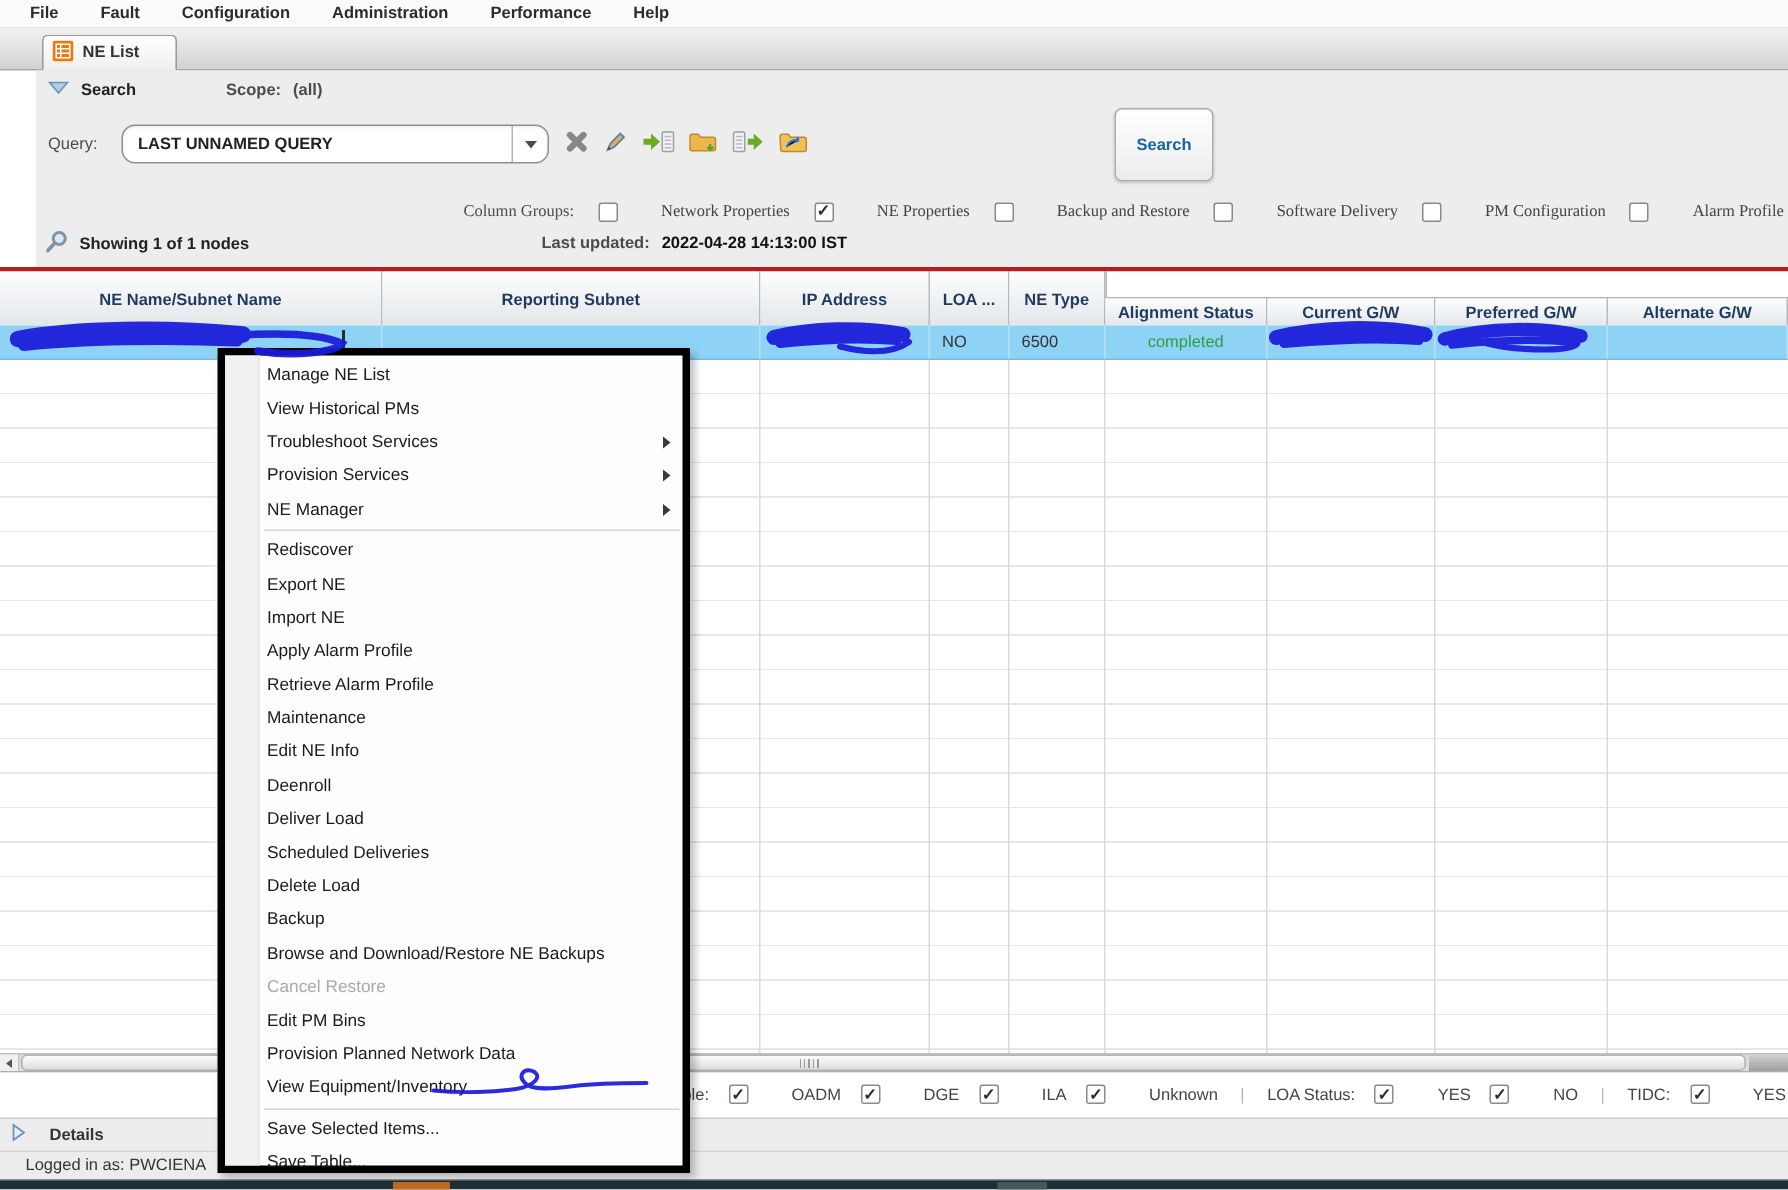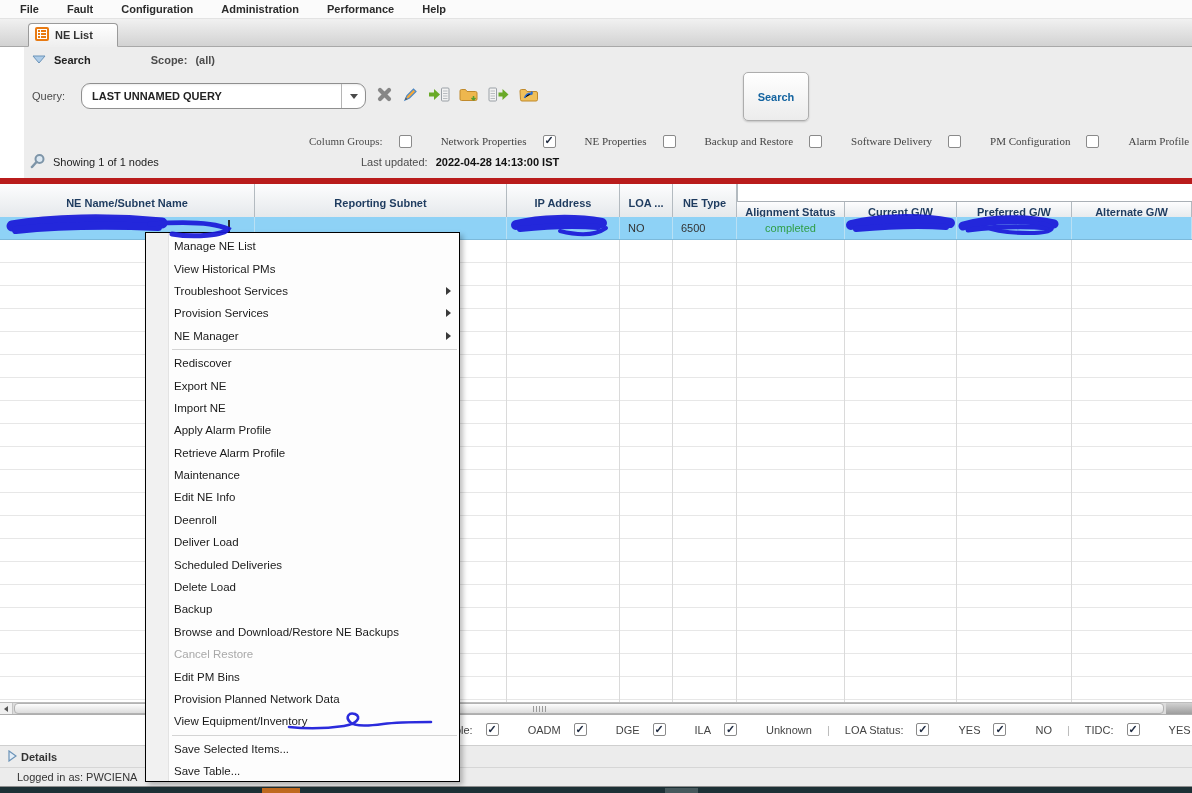--- a/index.html
+++ b/index.html
@@ -74,28 +74,28 @@
   }
   .cg-label { color:#4c4c4c; }
   .cg-item, .f-item { display:inline-flex; align-items:center; gap:6px; cursor:pointer; }
   .cb {
     width:13px; height:13px; background:#fff; border:1px solid #8a8a8a; border-radius:2px;
     display:inline-flex; align-items:center; justify-content:center; flex:0 0 auto;
   }
   .cb.checked::after { content:"\2713"; font-size:11px; font-weight:bold; color:#222e44; margin-top:-1px; }
   .cb-label { color:#444;padding-left:23px; }
   .showing-row { position:absolute; top:106px; left:6px; display:flex; align-items:center; gap:7px; }
-  .showing-text { font-weight:normal; color:#222; }
+  .showing-text { font-weight:bold; color:#222; }
   .lastupd { position:absolute; top:109px; left:337px; display:flex; gap:8px; }
-  .lastupd .lbl { font-weight:normal; color:#4c4c4c; }
+  .lastupd .lbl { font-weight:bold; color:#4c4c4c; }
   .lastupd .val { font-weight:bold; color:#111; }
 
   
   .ne-table { position:absolute; top:178px; left:0; width:100%; height:524px; background:#fff; }
-  .thead { position:absolute; top:0; left:0; width:100%; height:37px; border-top:6px solid #b91c1c; border-bottom:1px solid #a9afb5; }
+  .thead { position:absolute; top:0; left:0; width:100%; height:37px; border-top:3px solid #b91c1c; border-bottom:1px solid #a9afb5; }
   .th {
     position:absolute; top:0; height:37px;
     background:linear-gradient(#fdfdfe,#e2e6e9);
     border-right:1px solid #b3bac0;
     display:flex; align-items:center; justify-content:center;
     font-weight:bold; color:#1e3b5f; cursor:pointer; white-space:nowrap; overflow:hidden;
   }
   .th.th-low { top:18px; height:19px; }
   .group-strip { position:absolute; left:737px; top:0; width:455px; height:18px; background:#fff; border-bottom:1px solid #aab0b6; border-left:1px solid #b3bac0; }
   .grid-lines { position:absolute; top:39px; left:0; width:100%; height:485px; z-index:1;
@@ -115,31 +115,31 @@
     background:repeating-linear-gradient(90deg,#9a9a9a 0 1px,transparent 1px 3px); }
   .hs-end { position:absolute; right:0; top:0; width:26px; height:100%; background:linear-gradient(#d2d2d2,#9d9d9d); }
 
   
   .filter-bar { position:absolute; top:715px; left:0; width:100%; height:31px; background:#fff; border-bottom:1px solid #cfcfcf; }
   .filter-content { position:absolute; top:8px; left:447px; display:flex; align-items:center; gap:13px; white-space:nowrap; }
   .flabel { color:#444; }
   .fsep { color:#b5b5b5; padding:0 2px; }
 
   
-  .details-bar { position:absolute; top:746px; left:0; width:100%; height:22px; background:#ececec; border-bottom:1px solid #d6d6d6; display:flex; align-items:center; gap:4px; padding-left:8px; }
+  .details-bar { position:absolute; top:746px; left:0; width:100%; height:22px; background:#ececec; border-bottom:1px solid #d6d6d6; display:flex; align-items:center; gap:16px; padding-left:8px; }
   .details-label { font-weight:bold; color:#333; }
   .status-bar { position:absolute; top:768px; left:0; width:100%; height:18px; background:#ececec; display:flex; align-items:center; padding-left:17px; color:#333; }
   .taskbar { position:absolute; top:786px; left:0; width:100%; height:7px; background:#1c3035; border-top:1px solid #8e8e8e; }
   .tb-seg-orange { position:absolute; left:262px; top:1px; width:38px; height:6px; background:#bf6a1f; }
   .tb-seg-light { position:absolute; left:665px; top:1px; width:33px; height:6px; background:#46585c; }
 
   
   .context-menu {
     position:absolute; left:145px; top:232px; width:315px; height:550px;
-    background:#fdfdfd; border:1px solid #000000;
+    background:#fdfdfd; border:5px solid #000000;
     box-shadow:3px 3px 5px rgba(0,0,0,.25);
     z-index:50; padding-top:2px;
   }
   .context-menu::before { content:""; position:absolute; left:0; top:0; bottom:0; width:22px; background:#f1f1f1; border-right:1px solid #e3e3e3; }
   .cmenu-item {
     position:relative; height:22.4px; padding-left:28px; padding-right:6px;
     display:flex; align-items:center; font-size:11.5px; color:#1a1a1a; cursor:pointer;
   }
   .cmenu-label { flex:1; white-space:nowrap; overflow:hidden; }
   .cmenu-item.disabled { color:#a9a9a9; cursor:default; }

